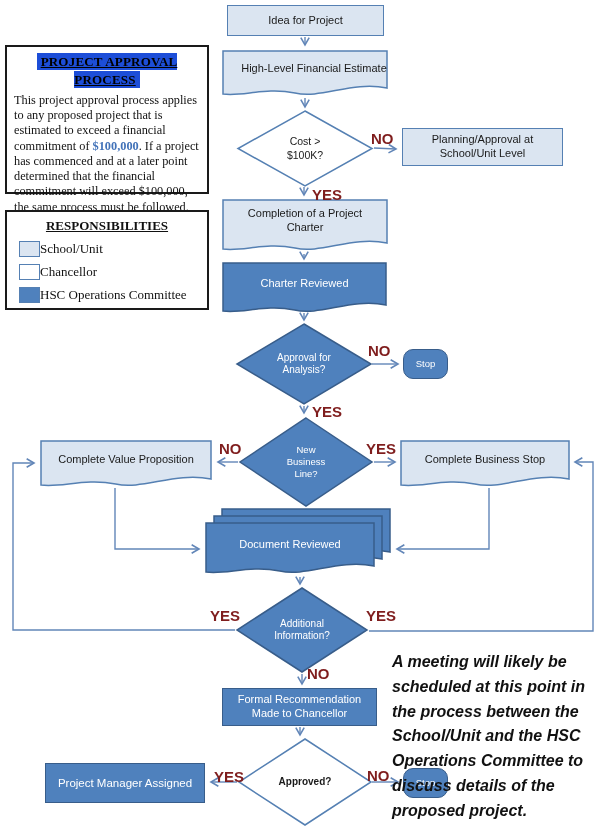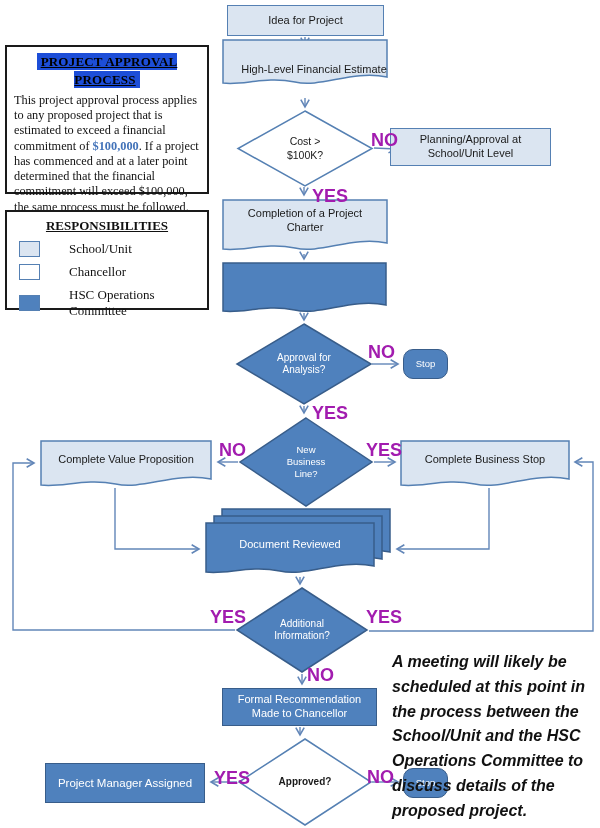--- a/index.html
+++ b/index.html
@@ -16,36 +16,36 @@
   .doc-node{background:transparent;}
   .doc-node .shape{position:absolute;left:0;top:0;overflow:visible;}
   .doc-node .lbl{position:relative;z-index:2;padding-bottom:9px;width:100%;}
   .doc-light path{fill:#dbe5f1;stroke:#5580b3;stroke-width:1.5;}
   .doc-dark path{fill:#4f81bd;stroke:#385d8a;stroke-width:1.5;}
   .dark-text{color:#ffffff;}
   .diamond{background:transparent;}
   .diamond .shape{position:absolute;left:0;top:0;overflow:visible;}
   .diamond .lbl{position:relative;z-index:2;width:78%;}
   .stop{border-radius:10px;font-size:9.5px;}
-  .wire-label{position:absolute;font-size:18px;font-weight:600;color:#a21caf;
+  .wire-label{position:absolute;font-size:15px;font-weight:600;color:#7f1d1d;
               font-family:"Liberation Sans",sans-serif;}
 
   
   .info-box{position:absolute;background:#ffffff;border:2px solid #1a1a1a;box-sizing:border-box;
             font-family:"Liberation Serif",serif;}
   .info-title{text-align:center;margin-top:5px;}
   .info-title span{background:#1d4ed8;font-weight:bold;text-decoration:underline;
                    font-size:13px;padding:1px 4px;letter-spacing:0.2px;}
   .info-body{font-size:12.3px;line-height:1.24;padding:5px 7px 0 7px;color:#111111;}
   .amount{color:#4373b9;font-weight:bold;}
   .legend-title{text-align:center;font-weight:bold;text-decoration:underline;font-size:13px;
                 margin-top:6px;color:#111111;}
   .legend-row{display:flex;align-items:center;margin:7px 0 0 12px;}
   .swatch{width:21px;height:16px;border:1.5px solid #5580b3;box-sizing:border-box;flex:0 0 auto;}
-  .legend-label{margin-left:29px;font-size:13px;color:#111111;}
+  .legend-label{margin-left:0;font-size:13px;color:#111111;}
 
   .note{position:absolute;font-style:italic;font-weight:600;font-size:16px;line-height:1.55;
         color:#111111;}
 </style>
 </head>
 <body>
 
 <div class="stage">
 
   <svg class="wires" width="600" height="828">
@@ -97,49 +97,50 @@
     <div class="legend-row">
       <span class="swatch" style="background: rgb(79, 129, 189);"></span>
       <span class="legend-label">HSC Operations Committee</span>
     </div>
   </div>
 
   <div class="node rect-light" style="left:227px;top:5px;width:157px;height:31px;">
     <span>Idea for Project</span>
   </div>
 
-  <div class="node doc-node" style="left:222px;top:39px;width:184px;height:47px;align-items:flex-end;">
+  <div class="node doc-node" style="left:222px;top:50px;width:184px;height:47px;">
     <svg class="shape doc-light" width="166" height="50">
         <path d="M1,1 L165,1 L165,38 C129.5,31 99.6,49 73.0,43 C43.2,37 19.9,47 1,44 Z"></path>
       </svg>
     <span class="lbl">High-Level Financial Estimate</span>
   </div>
 
   <div class="node diamond" style="left:237px;top:110px;width:136px;height:77px;font-size:10.5px;">
     <svg class="shape" width="136" height="77">
       <polygon points="68,1 135,38.5 68,76 1,38.5" fill="#ffffff" stroke="#5580b3" stroke-width="1.5"></polygon>
     </svg>
     <span class="lbl" style="width:60px;">Cost &gt; $100K?</span>
   </div>
 
-  <div class="node rect-light" style="left:390px;top:128px;width:161px;height:38px;">
+  <div class="node rect-light" style="left:402px;top:128px;width:161px;height:38px;">
     <span style="width:130px;">Planning/Approval at School/Unit Level</span>
   </div>
 
   <div class="node doc-node" style="left:222px;top:199px;width:166px;height:53px;">
     <svg class="shape doc-light" width="166" height="56">
         <path d="M1,1 L165,1 L165,44 C129.5,37 99.6,55 73.0,49 C43.2,43 19.9,53 1,50 Z"></path>
       </svg>
     <span class="lbl" style="width:130px;">Completion of a Project Charter</span>
   </div>
 
   <div class="node doc-node dark-text" style="left:222px;top:262px;width:165px;height:52px;">
     <svg class="shape doc-dark" width="165" height="55">
         <path d="M1,1 L164,1 L164,43 C128.7,36 99.0,54 72.6,48 C42.9,42 19.8,52 1,49 Z"></path>
       </svg>
+    <span class="lbl">Charter Reviewed</span>
   </div>
 
   <div class="node diamond dark-text" style="left:236px;top:323px;width:136px;height:82px;font-size:10px;">
     <svg class="shape" width="136" height="82">
       <polygon points="68,1 135,41 68,81 1,41" fill="#4f81bd" stroke="#385d8a" stroke-width="1.5"></polygon>
     </svg>
     <span class="lbl" style="width:80px;">Approval for Analysis?</span>
   </div>
 
   <div class="node rect-dark stop" style="left:403px;top:349px;width:45px;height:30px;">

